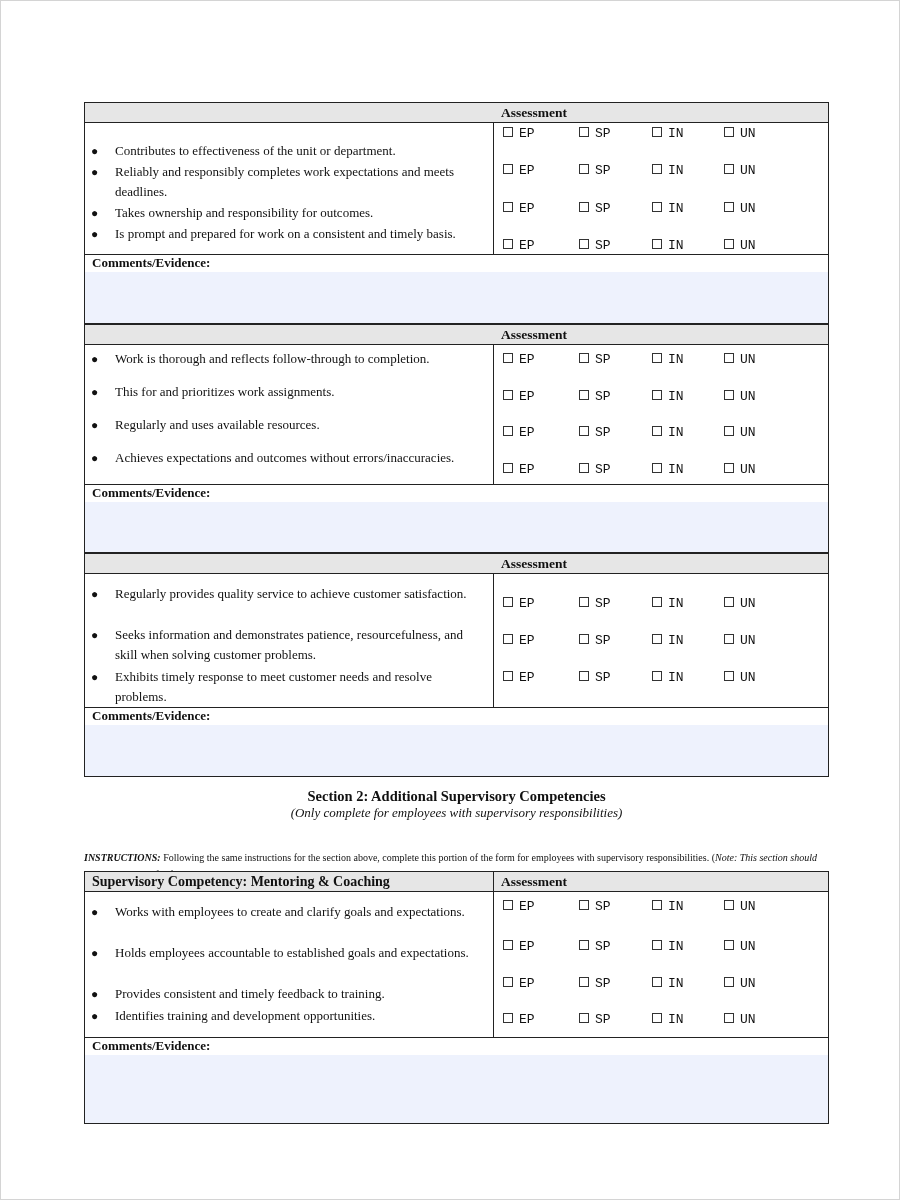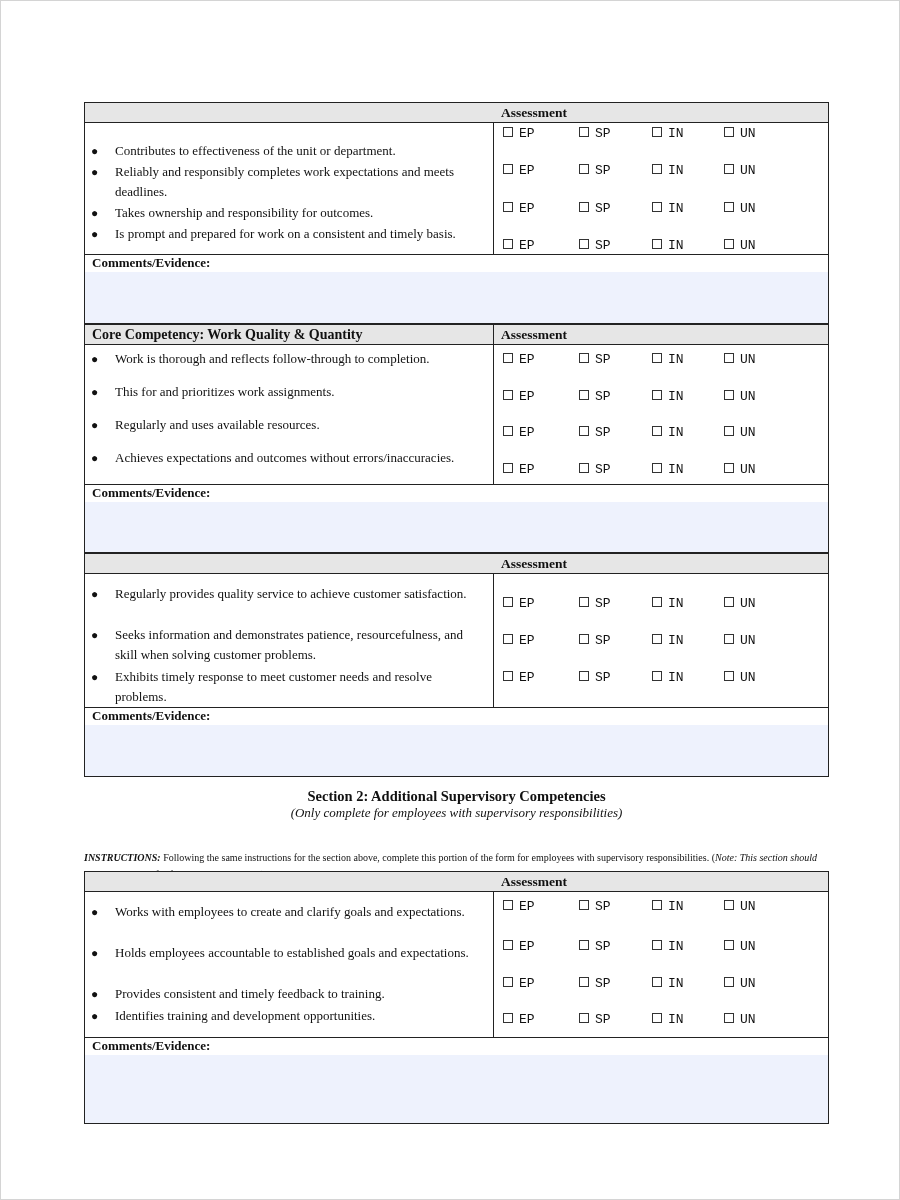--- a/index.html
+++ b/index.html
@@ -80,21 +80,20 @@
     </div>
   </div>
   <div class="comments" style="top:151px; bottom:0;">
     <div class="comments-label">Comments/Evidence:</div>
     <div class="comments-field"></div>
   </div>
 </div>
 
 <div class="comp-table" style="top:324px; height:229px;">
   <div class="hdr">
-    <div class="hdr-left">Core Competency: Work Quality &amp; Quantity</div>
     <div class="hdr-right">Assessment</div>
   </div>
   <div class="body-left" style="top:20px; height:139px;">
     <div class="bullet" style="top:4px;">
         <span class="dot">●</span>
         <span class="txt">Work is thorough and reflects follow-through to completion.</span>
       </div>
     <div class="bullet" style="top:37px;">
         <span class="dot">●</span>
         <span class="txt">This for and prioritizes work assignments.</span>
@@ -183,20 +182,21 @@
     <div class="comments-field"></div>
   </div>
 </div>
 
 <div class="section-title">Section 2: Additional Supervisory Competencies</div>
 <div class="section-sub">(Only complete for employees with supervisory responsibilities)</div>
 <div class="instructions"><b><i>INSTRUCTIONS:</i></b><span> Following the same instructions for the section above, complete this portion of the form for employees with supervisory responsibilities. (</span><i>Note: This section should not be completed for functional supervisors</i><span>.)</span></div>
 
 <div class="comp-table" style="top:871px; height:253px;">
   <div class="hdr">
+    <div class="hdr-left">Supervisory Competency: Mentoring &amp; Coaching</div>
     <div class="hdr-right">Assessment</div>
   </div>
   <div class="body-left" style="top:20px; height:145px;">
     <div class="bullet" style="top:10px;">
         <span class="dot">●</span>
         <span class="txt">Works with employees to create and clarify goals and expectations.</span>
       </div>
     <div class="bullet" style="top:51px;">
         <span class="dot">●</span>
         <span class="txt">Holds employees accountable to established goals and expectations.</span>

